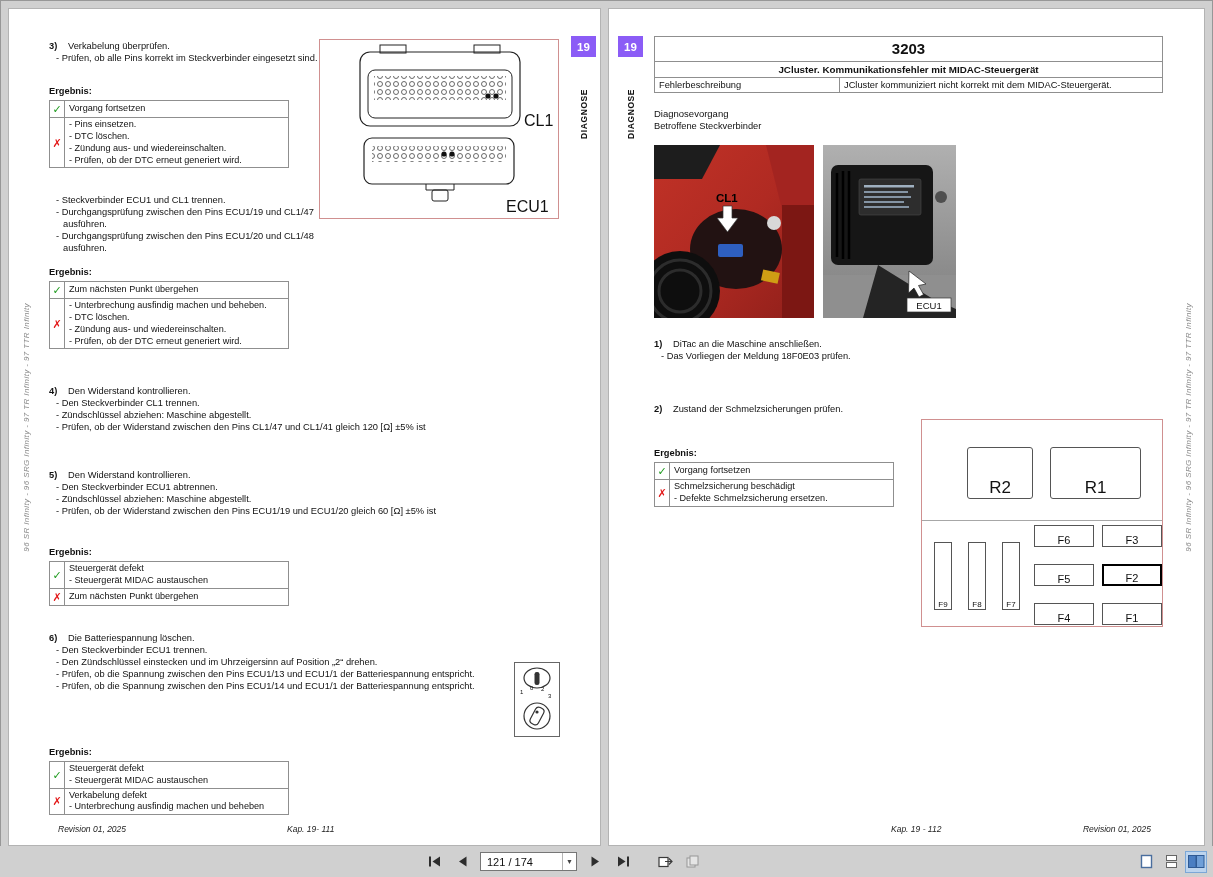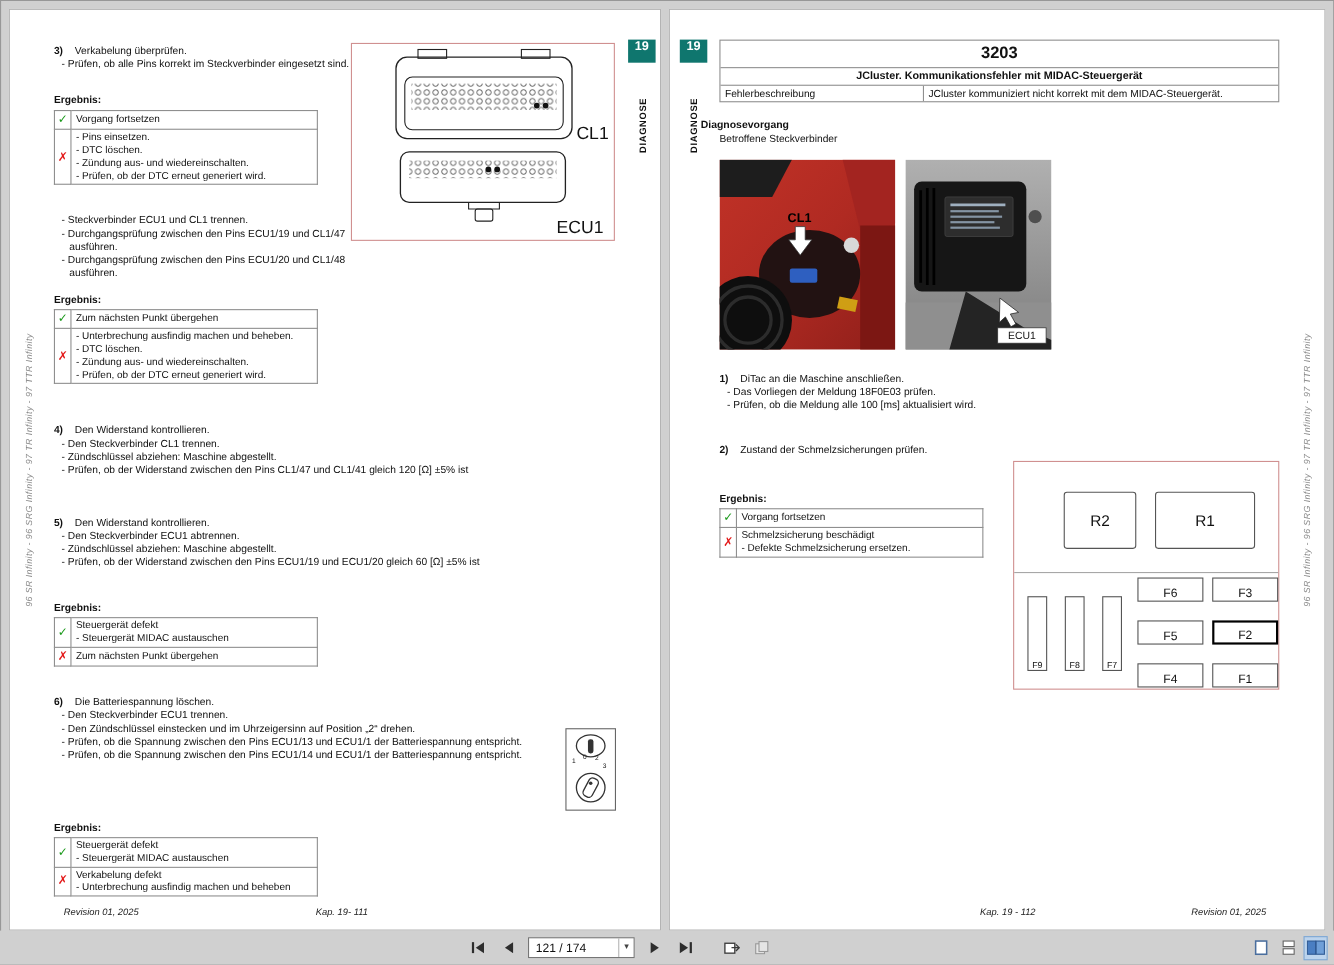--- a/index.html
+++ b/index.html
@@ -8,22 +8,22 @@
  font-family:"Liberation Sans","DejaVu Sans",sans-serif;
  box-shadow:inset 0 0 0 1px #979797}
 .page{position:absolute;top:8px;height:838px;background:#fff;border:1px solid #b3b3b3}
 #page-left{left:8px;width:593px}
 #page-right{left:608px;width:597px}
 .sidetext{position:absolute;top:0;height:100%;display:flex;align-items:center}
 #page-left .sidetext{left:13px}
 #page-right .sidetext{right:11px}
 .sidetext span{writing-mode:vertical-rl;transform:rotate(180deg);font-size:8px;
  font-style:italic;color:#8a8a8a;white-space:nowrap;letter-spacing:.4px}
-.chtab{position:absolute;top:27px;width:25px;height:21px;background:#0f766e;color:#fff;
- display:flex;justify-content:center;font-size:11.5px;font-weight:bold}
+.chtab{position:absolute;top:27px;width:25px;height:21px;background:#8b5cf6;color:#fff;
+ display:flex;align-items:center;justify-content:center;font-size:11.5px;font-weight:bold}
 #page-left .chtab{right:4px}
 #page-right .chtab{left:9px}
 .chlabel{position:absolute;top:52px;width:25px;height:78px;display:flex;justify-content:center}
 #page-left .chlabel{right:4px}
 #page-right .chlabel{left:9px}
 .chlabel span{writing-mode:vertical-rl;transform:rotate(180deg);font-size:8.5px;font-weight:bold;letter-spacing:.6px}
 .blk{position:absolute;left:40px;width:430px;font-size:9.3px;line-height:1.28}
 .stephead .stepnum{display:inline-block;width:19px;font-weight:bold}
 .b{margin-left:7px;padding-left:7px;text-indent:-7px}
 .erglabel{font-weight:bold;font-size:9.3px;margin-bottom:2px}
@@ -47,30 +47,30 @@
 #l-erg4{top:738px}
 .pfoot{position:absolute;bottom:11px;font-size:8.5px;font-style:italic;color:#222}
 #lf-rev{left:49px}#lf-chap{left:278px}
 #rf-chap{left:282px}#rf-rev{right:53px}
 .hdrtable{position:absolute;left:45px;top:27px;width:509px;border:1px solid #8f8f8f;background:#fff}
 .hdr-code{font-size:15px;font-weight:bold;text-align:center;padding:3px 0 4px;border-bottom:1px solid #8f8f8f}
 .hdr-title{font-size:9.8px;font-weight:bold;text-align:center;padding:2px 0;border-bottom:1px solid #8f8f8f}
 .hdr-row{display:flex;font-size:9.3px}
 .hdr-label{width:185px;padding:2px 4px;border-right:1px solid #8f8f8f}
 .hdr-value{flex:1;padding:2px 4px}
-#r-diag-heading{position:absolute;left:28px;top:99px;font-size:9.5px;font-weight:bold}
+#r-diag-heading{position:absolute;left:45px;top:99px;font-size:9.5px;font-weight:normal}
 #r-diag-sub{position:absolute;left:45px;top:112px;font-size:9.3px}
 .photo{position:absolute;top:136px;height:173px;overflow:hidden}
 #photo-cl1{left:45px;width:160px}
 #photo-ecu1{left:214px;width:133px}
 #r-step1{left:45px;top:330px;width:420px}
 #r-step2{left:45px;top:395px;width:420px}
 #r-erg{left:45px;top:439px}
 #fusebox{left:312px;top:410px;width:242px;height:208px}
-.relay{position:absolute;border:1px solid #555;border-radius:3px;display:flex;align-items:center;justify-content:center;font-size:14px}
+.relay{position:absolute;border:1px solid #555;border-radius:3px;display:flex;align-items:flex-end;justify-content:center;font-size:17px}
 #relay-r2{left:45px;top:27px;width:66px;height:52px}
 #relay-r1{left:128px;top:27px;width:91px;height:52px}
 .fsection-line{position:absolute;left:0;top:100px;width:100%;border-top:1px solid #a7a7a7}
 .fuse{position:absolute;border:1px solid #555;display:flex;align-items:flex-end;justify-content:center;background:#fff}
 .fuse.tall{width:18px;height:68px;top:122px;font-size:8px}
 #fuse-f9{left:12px}#fuse-f8{left:46px}#fuse-f7{left:80px}
 .fuse.cell{width:60px;height:22px;font-size:11px}
 #fuse-f6{left:112px;top:105px}#fuse-f3{left:180px;top:105px}
 #fuse-f5{left:112px;top:144px}#fuse-f2{left:180px;top:144px;border:2px solid #000}
 #fuse-f4{left:112px;top:183px}#fuse-f1{left:180px;top:183px}
@@ -346,21 +346,20 @@
       <rect x="84" y="153" width="44" height="14" fill="#fff" stroke="#333" stroke-width="0.7"></rect>
       <text x="106" y="163.5" font-size="9.5" text-anchor="middle" fill="#111">ECU1</text>
     </svg>
   </div>
 
   <div class="blk" id="r-step1">
     <div class="stephead">
       <span class="stepnum">1)</span><span>DiTac an die Maschine anschließen.</span>
     </div>
     <div class="b">- Das Vorliegen der Meldung 18F0E03 prüfen.</div>
-    <div class="b">- Prüfen, ob die Meldung alle 100 [ms] aktualisiert wird.</div>
   </div>
 
   <div class="blk" id="r-step2">
     <div class="stephead">
       <span class="stepnum">2)</span><span>Zustand der Schmelzsicherungen prüfen.</span>
     </div>
   </div>
 
   <div class="blk" id="r-erg">
     <div class="erglabel">Ergebnis:</div>

